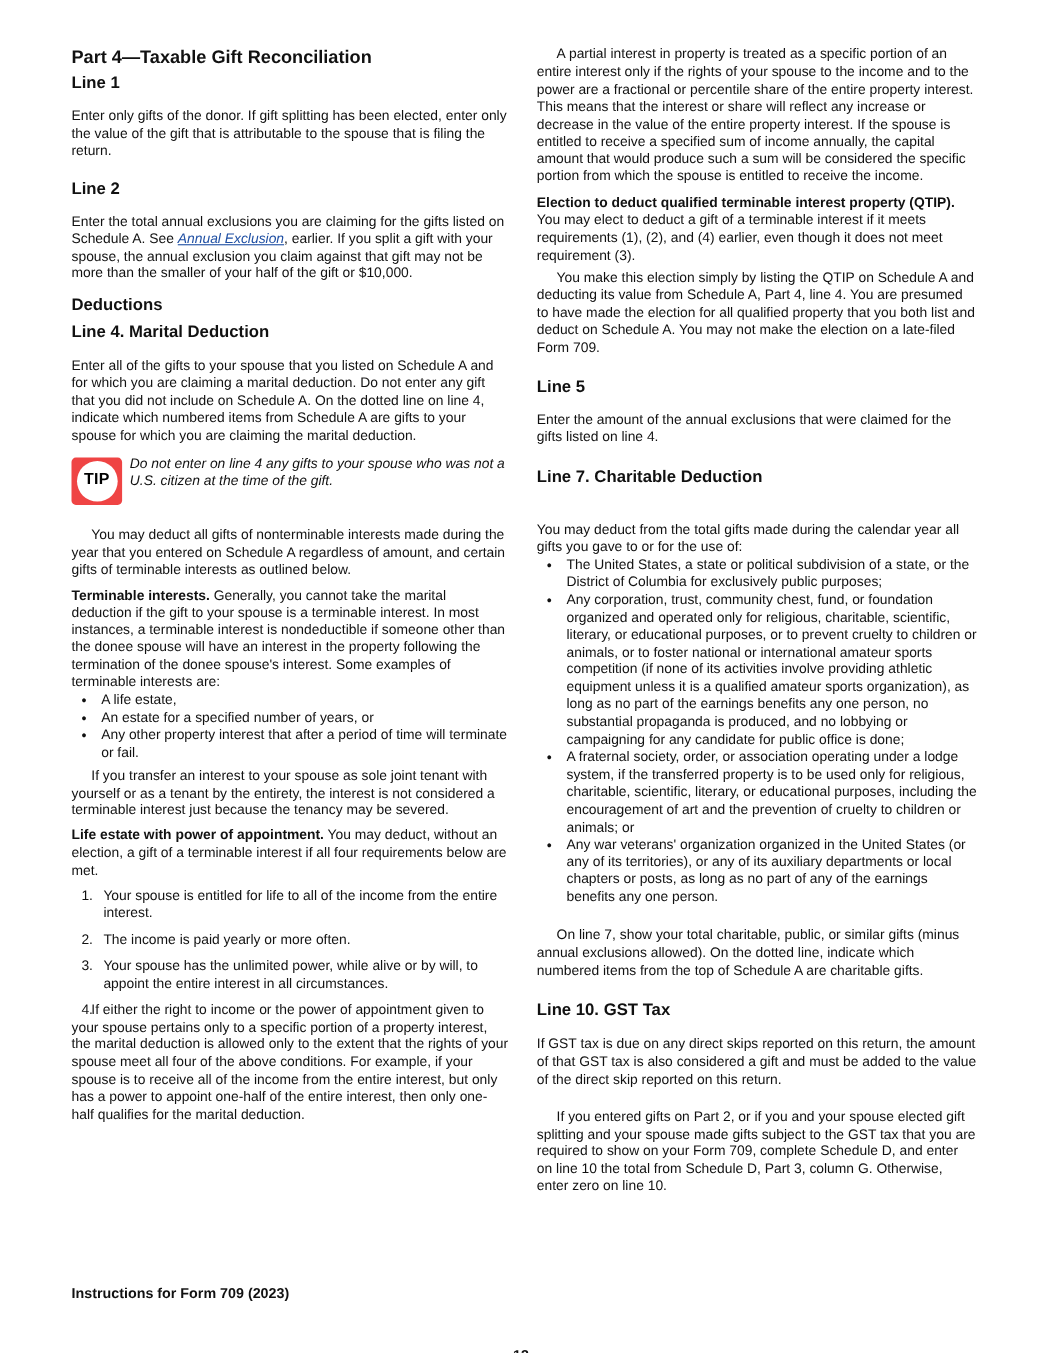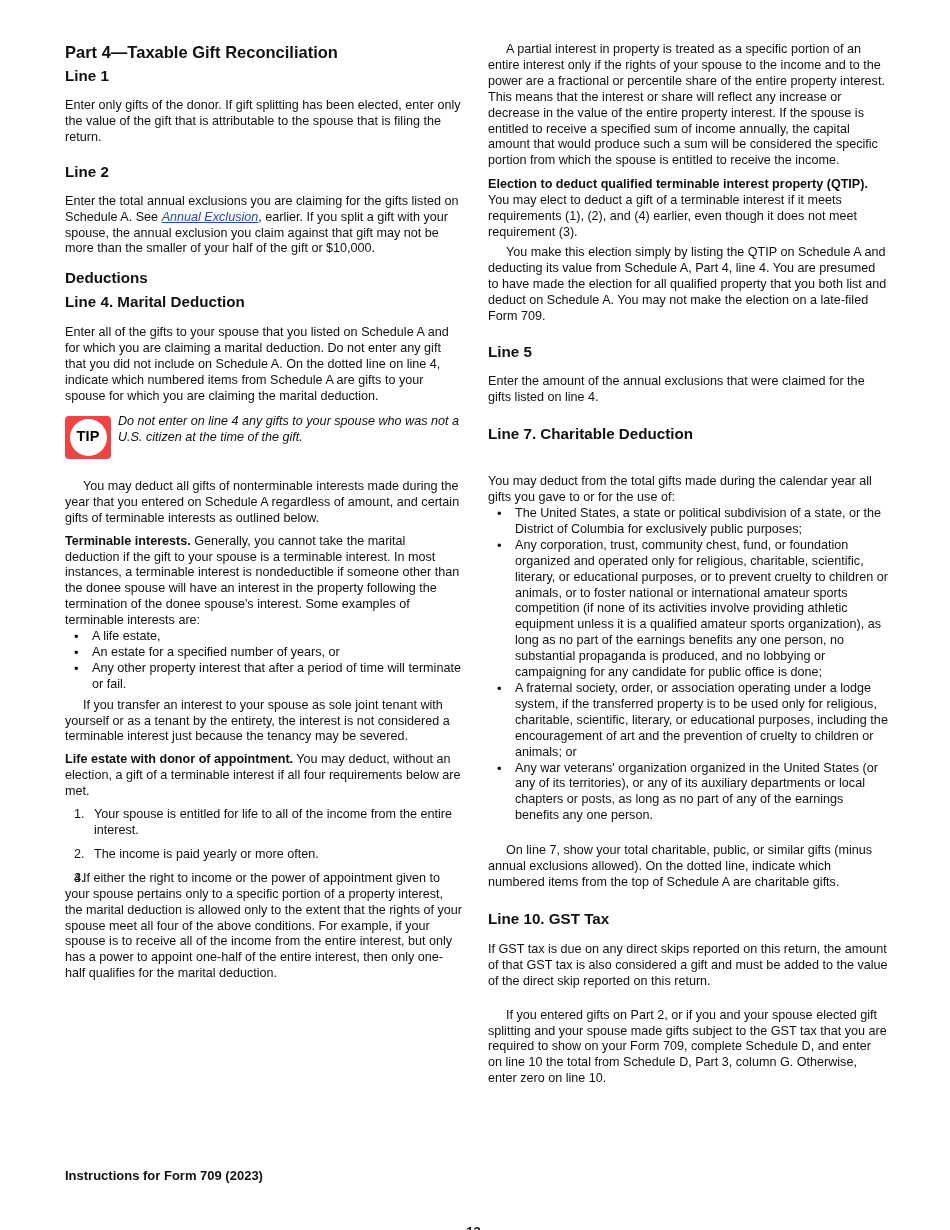--- a/index.html
+++ b/index.html
@@ -63,25 +63,25 @@
 
   <p style="margin-top:7px;"><span class="b">Terminable interests.</span><span> Generally, you cannot take the marital deduction if the gift to your spouse is a terminable interest. In most instances, a terminable interest is nondeductible if someone other than the donee spouse will have an interest in the property following the termination of the donee spouse's interest. Some examples of terminable interests are:</span></p>
   <ul class="bullets">
     <li>A life estate,</li>
     <li>An estate for a specified number of years, or</li>
     <li>Any other property interest that after a period of time will terminate or fail.</li>
   </ul>
 
   <p class="indent" style="margin-top:5px;">If you transfer an interest to your spouse as sole joint tenant with yourself or as a tenant by the entirety, the interest is not considered a terminable interest just because the tenancy may be severed.</p>
 
-  <p style="margin-top:7px;"><span class="b">Life estate with donor of appointment.</span><span> You may deduct, without an election, a gift of a terminable interest if all four requirements below are met.</span></p>
+  <p style="margin-top:7px;"><span class="b">Life estate with power of appointment.</span><span> You may deduct, without an election, a gift of a terminable interest if all four requirements below are met.</span></p>
   <ol class="reqs" style="margin-top:7px;">
     <li><span class="num">1.</span><span>Your spouse is entitled for life to all of the income from the entire interest.</span></li>
     <li style="margin-top:8px;"><span class="num">2.</span><span>The income is paid yearly or more often.</span></li>
-    <li style="margin-top:8px;"><span class="num">3.</span></li>
+    <li style="margin-top:8px;"><span class="num">3.</span><span>Your spouse has the unlimited power, while alive or by will, to appoint the entire interest in all circumstances.</span></li>
     <li style="margin-top:8px;"><span class="num">4.</span></li>
   </ol>
 
   <p class="indent" style="margin-top:6px;">If either the right to income or the power of appointment given to your spouse pertains only to a specific portion of a property interest, the marital deduction is allowed only to the extent that the rights of your spouse meet all four of the above conditions. For example, if your spouse is to receive all of the income from the entire interest, but only has a power to appoint one-half of the entire interest, then only one-half qualifies for the marital deduction.</p>
 </div>
 
 <div class="col col-right">
   <p class="indent">A partial interest in property is treated as a specific portion of an entire interest only if the rights of your spouse to the income and to the power are a fractional or percentile share of the entire property interest. This means that the interest or share will reflect any increase or decrease in the value of the entire property interest. If the spouse is entitled to receive a specified sum of income annually, the capital amount that would produce such a sum will be considered the specific portion from which the spouse is entitled to receive the income.</p>
 
   <p style="margin-top:8px;"><span class="b">Election to deduct qualified terminable interest property (QTIP).</span><span> You may elect to deduct a gift of a terminable interest if it meets requirements (1), (2), and (4) earlier, even though it does not meet requirement (3).</span></p>

